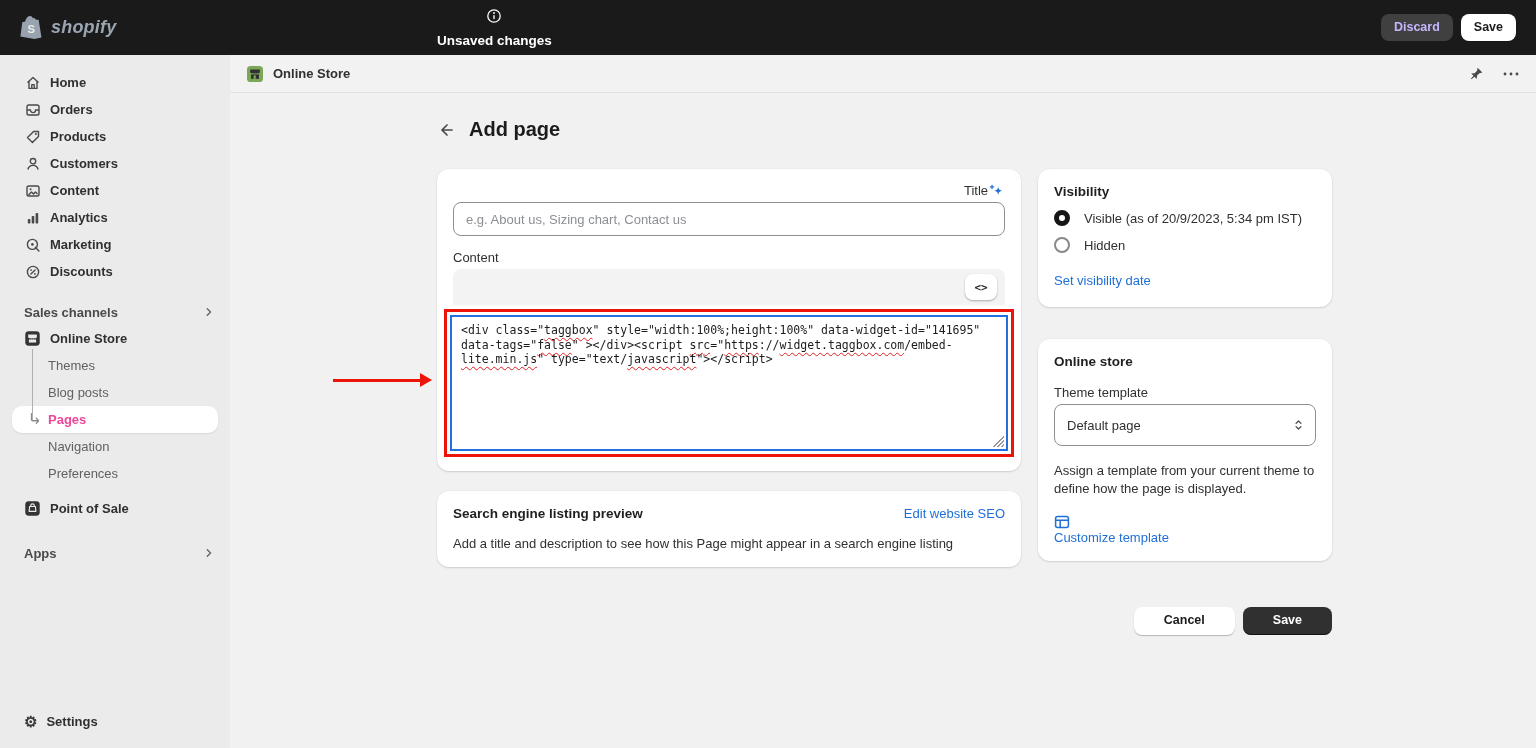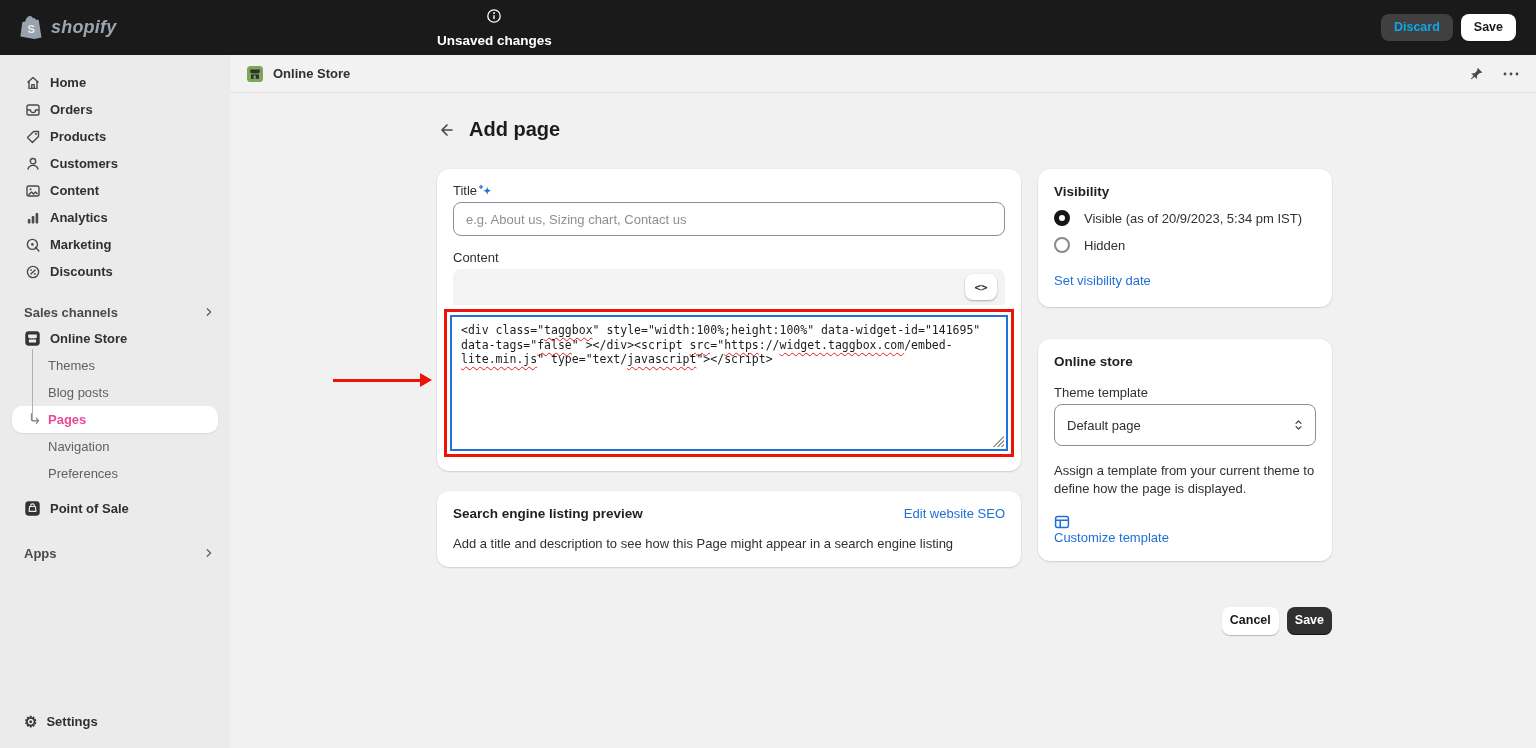--- a/index.html
+++ b/index.html
@@ -7,21 +7,21 @@
   body { position:relative; font-family:"Liberation Sans",sans-serif; background:#f1f1f1; overflow:hidden; color:#303030; }
   svg { display:block; }
 
   
   .topbar { position:absolute; top:0; left:0; right:0; height:55px; background:#1a1a1a; display:flex; align-items:center; z-index:20; }
   .logo { display:flex; align-items:center; gap:7px; padding-left:20px; cursor:pointer; }
   .logo-text { color:#9aa5b1; font-size:18px; font-weight:700; letter-spacing:.2px; font-style:italic; }
   .status { position:absolute; left:437px; display:flex; gap:9px; align-items:center; color:#ffffff; font-size:13.5px; font-weight:700;flex-direction:column; }
   .topbar-actions { margin-left:auto; display:flex; gap:8px; padding-right:20px; }
   .btn { font-family:"Liberation Sans",sans-serif; font-size:12.5px; font-weight:600; border:none; border-radius:8px; padding:7px 13px; cursor:pointer; line-height:1.1; }
-  .btn-darkgray { background:#404040; color:#0ea5e9; }
+  .btn-darkgray { background:#404040; color:#c4b5fd; }
   .btn-white { background:#ffffff; color:#1a1a1a; box-shadow:0 1px 1px rgba(0,0,0,.25); }
   .btn-black { background:#303030; color:#ffffff; box-shadow:inset 0 -1px 0 rgba(0,0,0,.6); }
 
   
   .sidebar { position:absolute; top:55px; left:0; width:230px; bottom:0; background:#ebebeb; display:flex; flex-direction:column; font-size:13px; }
   .nav { flex:1; padding-top:14px; position:relative; }
   .nav-item { display:flex; align-items:center; gap:9px; height:27px; padding-left:24px; font-weight:600; color:#303030; cursor:pointer; }
   .nav-item .ic { width:17px; height:17px; display:flex; align-items:center; justify-content:center; flex:0 0 17px; }
   .section-row { display:flex; align-items:center; height:26px; padding:0 14px 0 24px; color:#4a4a4a; font-weight:600; margin-top:14px; cursor:pointer; }
   .section-row .chev { margin-left:auto; }
@@ -37,21 +37,21 @@
   .main-header { height:38px; display:flex; align-items:center; padding:0 16px; background:#f2f2f2; border-bottom:1px solid #e2e2e2; }
   .breadcrumb { display:flex; align-items:center; gap:9px; font-size:13px; font-weight:600; color:#303030; cursor:pointer; }
   .header-icons { margin-left:auto; display:flex; align-items:center; gap:18px; }
 
   .page-heading { position:absolute; left:207px; top:63px; display:flex; align-items:center; gap:14px; }
   .page-title { font-size:20px; font-weight:700; color:#1c1c1c; }
 
   .card { position:absolute; background:#ffffff; border-radius:12px; box-shadow:0 1px 2px rgba(0,0,0,.13), 0 0 0 .5px rgba(0,0,0,.04); }
   .card-form { left:207px; top:114px; width:584px; padding:14px 16px 14px; }
   .field-label { font-size:13px; color:#303030; margin-bottom:4px; }
-  .title-row { display:flex; align-items:flex-start; justify-content:flex-start; }
+  .title-row { display:flex; align-items:flex-start; justify-content:flex-end; }
   .text-input { width:100%; height:34px; border:1px solid #8c8f93; border-radius:8px; padding:0 12px; font-family:"Liberation Sans",sans-serif; font-size:13px; color:#303030; background:#fff; }
   .text-input::placeholder { color:#8c8f93; }
   .content-label { margin-top:14px; }
   .toolbar { margin-top:4px; height:36px; background:#f3f3f3; border-radius:8px 8px 0 0; display:flex; align-items:center; justify-content:flex-end; padding-right:8px; }
   .code-btn { width:32px; height:26px; background:#ffffff; border-radius:8px; box-shadow:0 1px 2px rgba(0,0,0,.3); display:flex; align-items:center; justify-content:center; font-family:"DejaVu Sans Mono",monospace; font-size:11px; font-weight:700; color:#303030; cursor:pointer; }
   .red-frame { margin:4px -9px 0; border:3px solid #ec1309; padding:3px; }
   .code-area { position:relative; border:2px solid #2270dd; background:#ffffff; height:136px; padding:6px 9px; font-family:"DejaVu Sans Mono",monospace; font-size:11.5px; line-height:14.5px; color:#1c1c1c; white-space:pre-wrap; overflow:hidden; cursor:text; }
   .squiggle { text-decoration:underline; text-decoration-style:wavy; text-decoration-color:#e02020; text-decoration-thickness:1px; text-underline-offset:2.5px; }
   .resize-handle { position:absolute; right:2px; bottom:2px; width:11px; height:11px; cursor:nwse-resize;
     background:linear-gradient(135deg, transparent 48%, #999 48% 55%, transparent 55% 66%, #999 66% 73%, transparent 73% 85%, #999 85% 92%, transparent 92%); }
@@ -73,21 +73,21 @@
   .radio-dot.selected { border:5px solid #151515; }
   .vis-link { display:inline-block; margin-top:20px; }
 
   .card-store { left:808px; top:284px; width:294px; padding:15px 16px 16px; }
   .tmpl-label { margin-top:16px; }
   .select-box { margin-top:2px; height:42px; border:1px solid #8c8f93; border-radius:8px; background:#fff; display:flex; align-items:center; justify-content:space-between; padding:0 9px 0 12px; font-size:13px; color:#303030; cursor:pointer; }
   .store-helper { margin-top:16px; font-size:13px; line-height:18px; color:#303030; }
   .customize-row { margin-top:16px; display:flex; align-items:flex-start; gap:0; cursor:pointer;flex-direction:column; }
 
   .footer-actions { position:absolute; top:552px; right:204px; display:flex; gap:8px; }
-  .footer-actions .btn { padding:7px 8px; font-size:12.5px; }
+  .footer-actions .btn { padding:7px 30px; font-size:12.5px; }
 </style>
 </head>
 <body>
 
 <div class="topbar">
   <div class="logo">
     <span>
       <svg width="24" height="26" viewBox="0 0 20 22">
           <path fill="#98a3af" d="M15.7 4.4c0-.1-.2-.3-.4-.3l-1.9-.1-1.4-1.4c-.2-.2-.5-.1-.6-.1l-.7.2C10.3 1.6 9.4.9 8.3.9 5.9.9 4.7 3.9 4.3 5.4l-1.9.6c-.6.2-.6.2-.7.8L.2 18.2 12 20.4l6-1.3z"></path>
           <text x="6.2" y="15.2" font-size="9.5" font-weight="bold" fill="#ebebeb" font-family="Liberation Sans, sans-serif">S</text>

